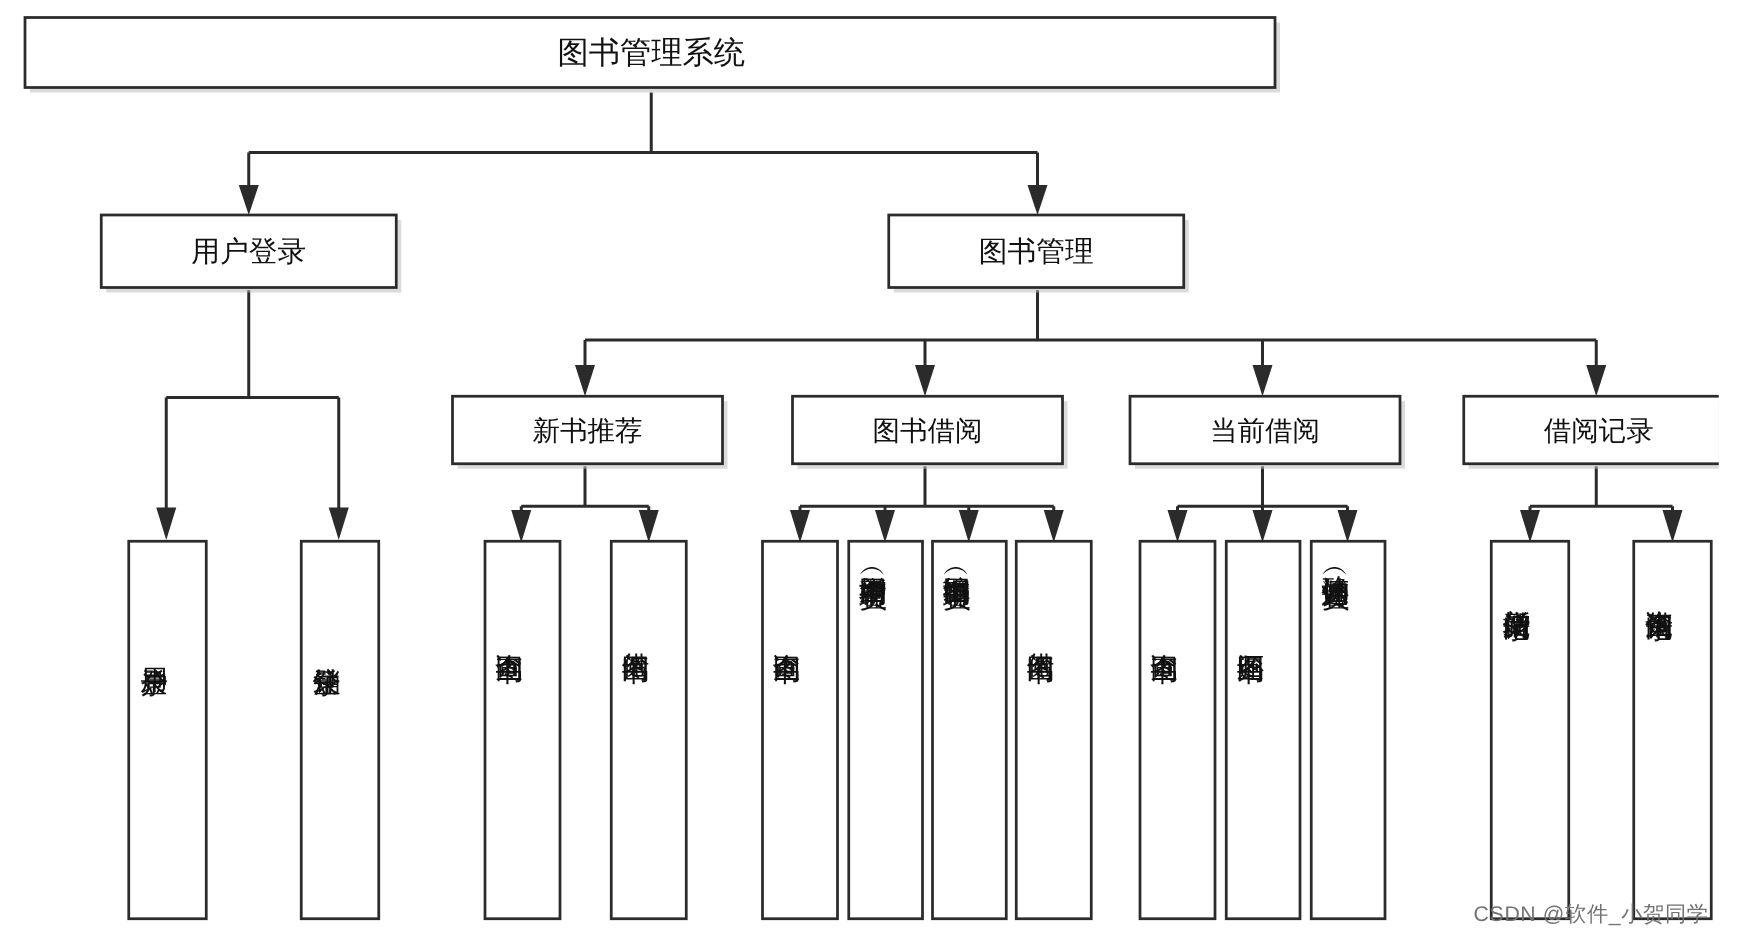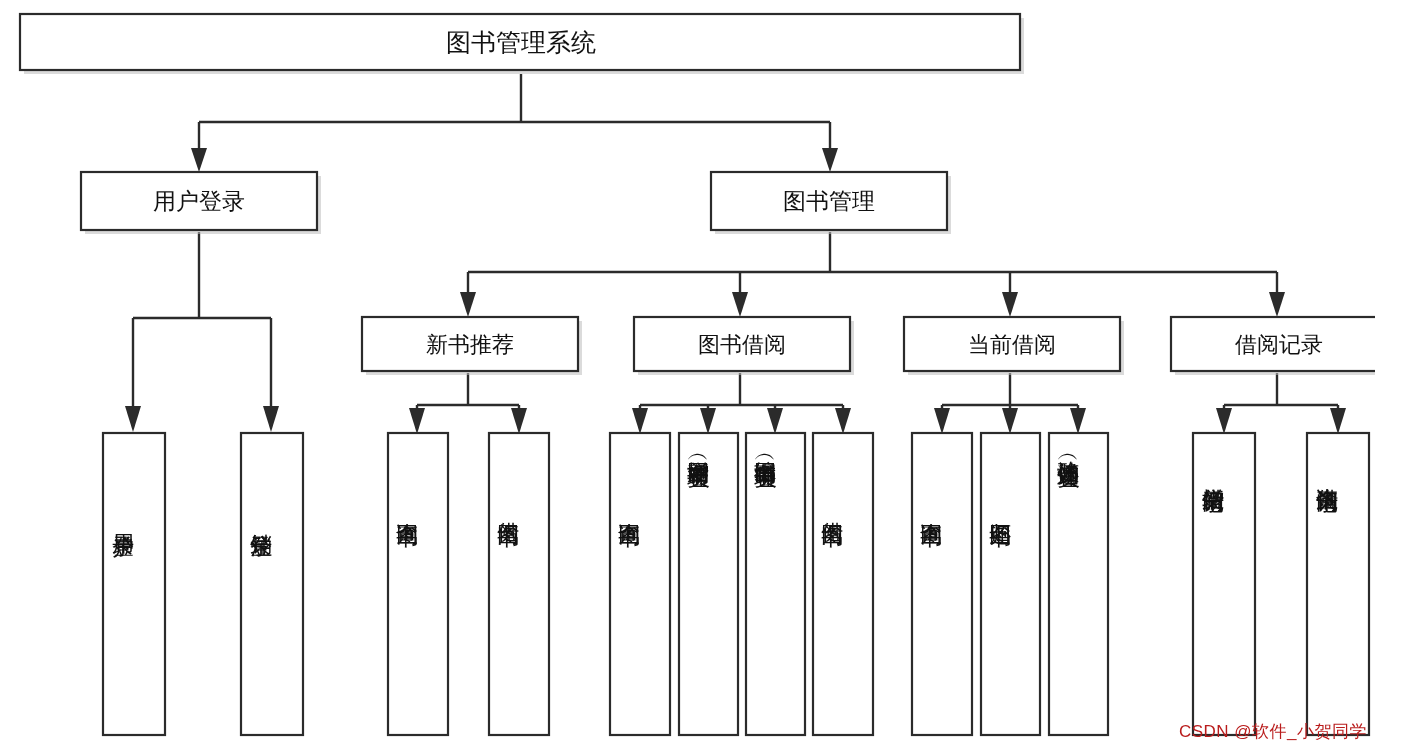--- a/index.html
+++ b/index.html
@@ -64,21 +64,21 @@
     white-space: nowrap;
     text-align: start;
     pointer-events: none;
   }
   .watermark {
     position: absolute;
     right: 8px;
     bottom: 4px;
     font-family: "Liberation Sans", "DejaVu Sans", sans-serif;
     font-size: 17px;
-    color: #b91c1c;
+    color: #737373;
     white-space: nowrap;
     letter-spacing: 0.5px;
   }
 </style>
 </head>
 <body>
 
 <div id="diagram-root">
 
   <svg id="tree-svg" viewBox="0 0 1405 747">

